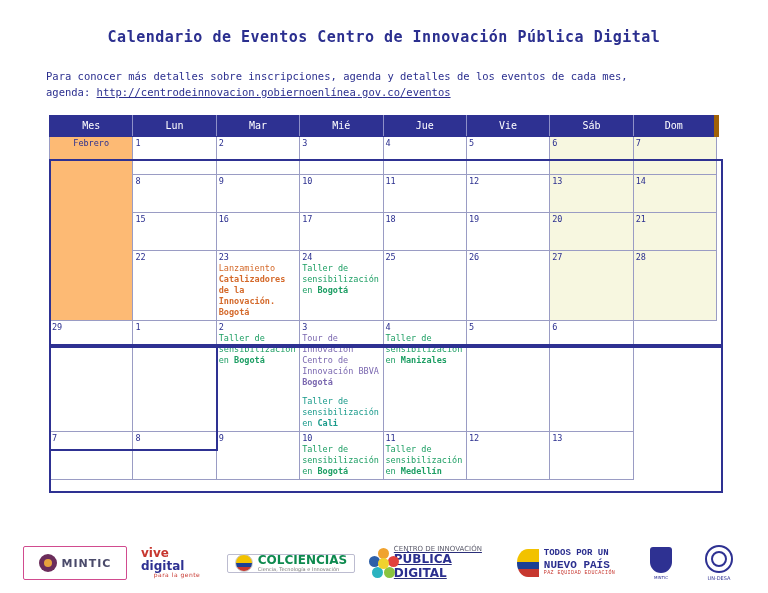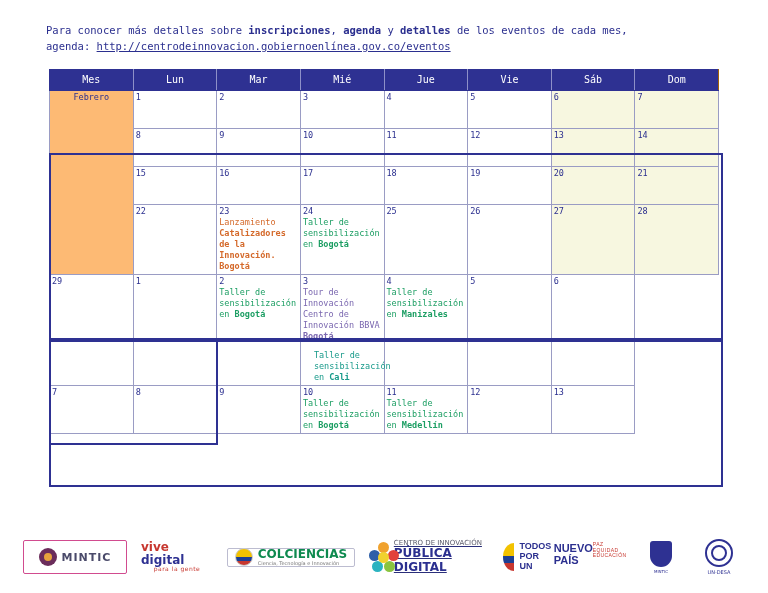--- a/index.html
+++ b/index.html
@@ -29,42 +29,42 @@
     color: #2b2f8f;
     margin: 28px 0 0 0;
   }
   .intro {
     margin: 22px 46px 0 46px;
     font-size: 10.5px;
     line-height: 1.55;
     color: #2b2f8f;
     font-family: "DejaVu Sans Mono", monospace;
   }
-  .intro b { font-weight: bold; text-align: center; }
+  .intro b { font-weight: normal; text-align: center; }
   .intro a {
     color: #2b2f8f;
     text-decoration: underline;
   }
   table.cal {
     margin: 14px auto 0 auto;
     border-collapse: collapse;
     width: 670px;
     table-layout: fixed;
   }
   table.cal th {
     background: #2e3192;
     color: #ffffff;
     font-weight: normal;
     font-size: 10px;
     font-family: "DejaVu Sans Mono", monospace;
     height: 18px;
     border: 1px solid #2e3192;
     border-right: 1px solid #8e90c8;
   }
-  table.cal th:last-child { border-right: 1px solid #a16207; margin-top: 31px; }
+  table.cal th:last-child { border-right: 5px solid #a16207; margin-top: 31px; }
   table.cal td {
     border: 1px solid #9a9cc4;
     vertical-align: top;
     font-size: 8.5px;
     line-height: 1.3;
     padding: 1px 2px 2px 2px;
     height: 34px;
     color: #2b2f8f;
     font-family: "DejaVu Sans Mono", monospace;
   }
@@ -75,21 +75,21 @@
     font-size: 10px;
     color: #2b2f8f;
     width: 72px;
   }
   td.weekend { background: #f7f7e0; }
   td.plain { background: #ffffff; }
   .daynum { font-size: 8.5px; }
   .ev { display: block; }
   .ev-orange { color: #d4692a; }
   .ev-green { color: #1c9e63; }
-  .ev-teal { color: #189a8a; margin-left: 11px; }
+  .ev-teal { color: #189a8a; }
   .ev-purple { color: #7b68b0; }
   .b { font-weight: bold; }
   .row-tall td { height: 66px; }
   .row-mar td { height: 100px; }
   .box-outline {
     position: absolute;
     border: 2px solid #2e3192;
     pointer-events: none;
   }
   .logos {
@@ -177,21 +177,21 @@
   .cipd-t2 { font-size: 12px; font-weight: bold; color: #2b2f8f; }
   .logo-todos {
     width: 126px; height: 34px;
     gap: 5px;
   }
   .todos-c {
     width: 22px; height: 28px;
     background: linear-gradient(#f2c200 0 45%, #1c3f94 45% 72%, #c7372f 72% 100%);
     border-radius: 11px 0 0 11px / 14px 0 0 14px;
   }
-  .todos-text { display:flex; flex-direction:row; line-height:1.1; font-family:Liberation Sans, sans-serif; }
+  .todos-text { display:flex; flex-direction:column; line-height:1.1; font-family:Liberation Mono, monospace; }
   .todos-t1 { font-size: 9px; font-weight: bold; color: #2b2f8f; }
   .todos-t2 { font-size: 11px; font-weight: bold; color: #2b2f8f; }
   .todos-t3 { font-size: 5px; color: #c7372f; letter-spacing: 0.4px; }
   .logo-escudo {
     width: 36px; height: 40px;
     flex-direction: column;
     gap: 2px;
   }
   .escudo-shape {
     width: 22px; height: 26px;
@@ -215,20 +215,21 @@
     border-radius:50%;
     border: 2px solid #2e3192;
   }
   .un-cap { font-family:"DejaVu Sans", sans-serif; font-size: 5px; color:#2e3192; }
 </style>
 </head>
 <body>
 
 <div class="page">
 
+  <div class="title">Calendario de Eventos Centro de Innovación Pública Digital</div>
 
   <div class="intro">
     <span>Para conocer más detalles sobre </span><b>inscripciones</b><span>, </span><b>agenda</b><span> y </span><b>detalles</b><span> de los eventos de cada mes,</span><br>
     <span>agenda: </span><a href="#">http://centrodeinnovacion.gobiernoenlínea.gov.co/eventos</a>
   </div>
 
   <table class="cal">
     <thead>
       <tr>
         <th>Mes</th>

